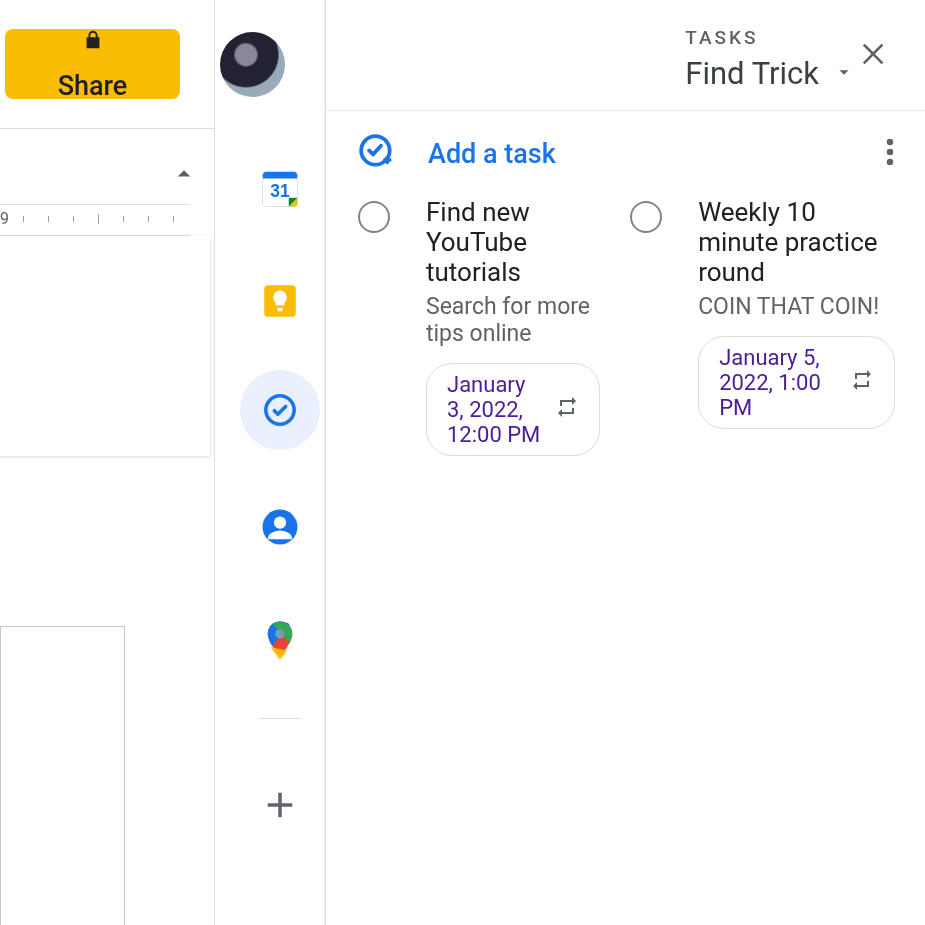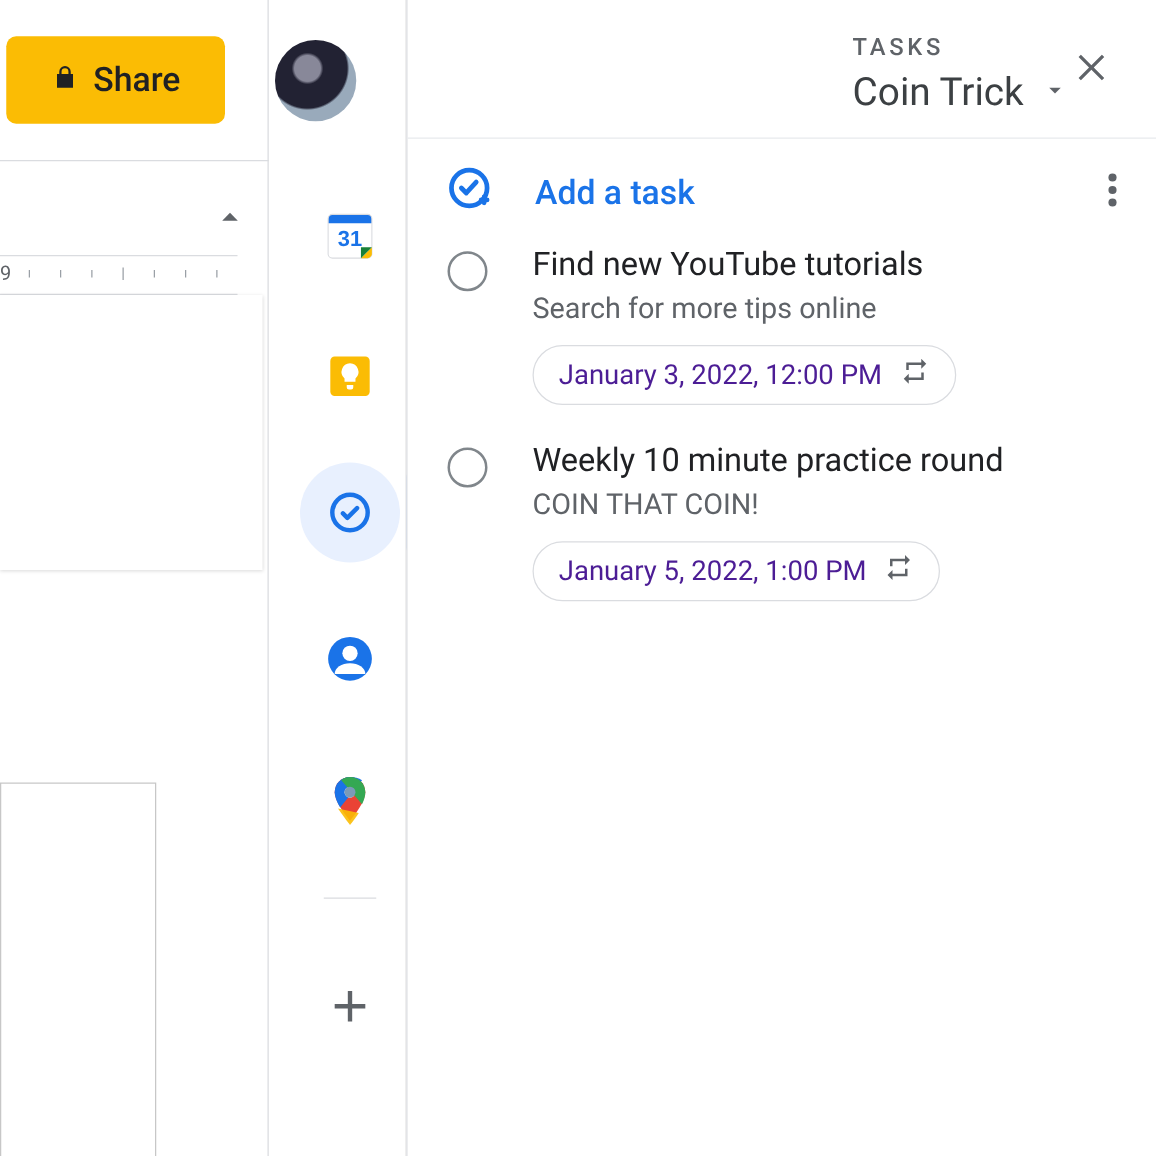--- a/index.html
+++ b/index.html
@@ -4,21 +4,21 @@
 <style>
   * { box-sizing: border-box; margin: 0; padding: 0; }
   html, body { width: 925px; height: 925px; font-family: 'Google Sans', Roboto, Arial, sans-serif; background: #fff; overflow: hidden; }
 
   
   .left-zone { position: absolute; left: 0; top: 0; width: 215px; height: 925px; border-right: 1px solid #dadce0; }
   .share-btn {
     position: absolute; left: 5px; top: 29px; height: 70px; width: 175px;
     background: #fbbc04; border-radius: 8px;
     display: flex; align-items: center; justify-content: center; gap: 12px;
-    font-size: 27px; font-weight: 500; color: #202124; cursor: pointer;
+    font-size: 27px; font-weight: 500; color: #202124; cursor: pointer; flex-direction: column;
   }
   .share-btn svg { width: 22px; height: 22px; }
   .collapse-btn {
     position: absolute; left: 155px; top: 145px; width: 58px; height: 58px;
     display: flex; align-items: center; justify-content: center; cursor: pointer;
     color: #5f6368;
   }
   .collapse-btn svg { width: 30px; height: 30px; }
   .ruler {
     position: absolute; left: 0; top: 204px; width: 190px; height: 32px;
@@ -73,21 +73,21 @@
   .close-x { color:#5f6368; cursor:pointer; padding:4px; margin-top:8px; }
   .close-x svg { width:32px; height:32px; }
 
   .add-row { display:flex; align-items:center; justify-content:space-between; padding:22px 30px 22px 32px; }
   .add-left { display:flex; align-items:center; gap:32px; cursor:pointer; }
   .add-label { font-size:27px; color:#1a73e8; font-weight:500; }
   .add-icon svg { width:38px; height:38px; }
   .more-btn { color:#5f6368; cursor:pointer; }
   .more-btn svg { width:10px; height:30px; }
 
-  .tasks-list { padding: 0 30px 0 32px; display:flex; flex-direction:column; gap:30px; }
+  .tasks-list { padding: 0 30px 0 32px; display:flex; flex-direction:row; gap:30px; }
   .task-row { display:flex; gap:36px; align-items:flex-start; }
   .task-circle { width:32px; height:32px; border:2.5px solid #80868b; border-radius:50%; flex:0 0 32px; margin-top:4px; cursor:pointer; }
   .task-body { display:flex; flex-direction:column; gap:6px; }
   .task-title { font-size:26px; color:#202124; }
   .task-sub { font-size:23px; color:#5f6368; }
   .task-chip {
     margin-top:10px; display:inline-flex; align-items:center; gap:14px;
     border:1px solid #dadce0; border-radius:26px; padding:8px 20px;
     font-size:22px; color:#4c1d95; width:fit-content; cursor:pointer;
   }
@@ -177,21 +177,21 @@
       </svg>
   </div>
 </div>
 
 <div class="panel-shadow"></div>
 <div class="panel">
   <div class="panel-head">
     <div class="panel-head-left">
       <div class="panel-eyebrow">TASKS</div>
       <div class="panel-title-row">
-        <span class="panel-title">Coin Trick</span>
+        <span class="panel-title">Find Trick</span>
         <span>
           <svg width="22" height="22" viewBox="0 0 24 24" fill="#5f6368">
               <path d="M7 10l5 5 5-5z"></path>
             </svg>
         </span>
       </div>
     </div>
     <div class="close-x">
       <svg viewBox="0 0 24 24" fill="#5f6368">
           <path d="M18.3 5.71L12 12l6.3 6.29-1.41 1.42L10.59 13.4 4.3 19.71 2.89 18.3 9.17 12 2.89 5.71 4.3 4.29l6.29 6.3 6.3-6.3z"></path>

